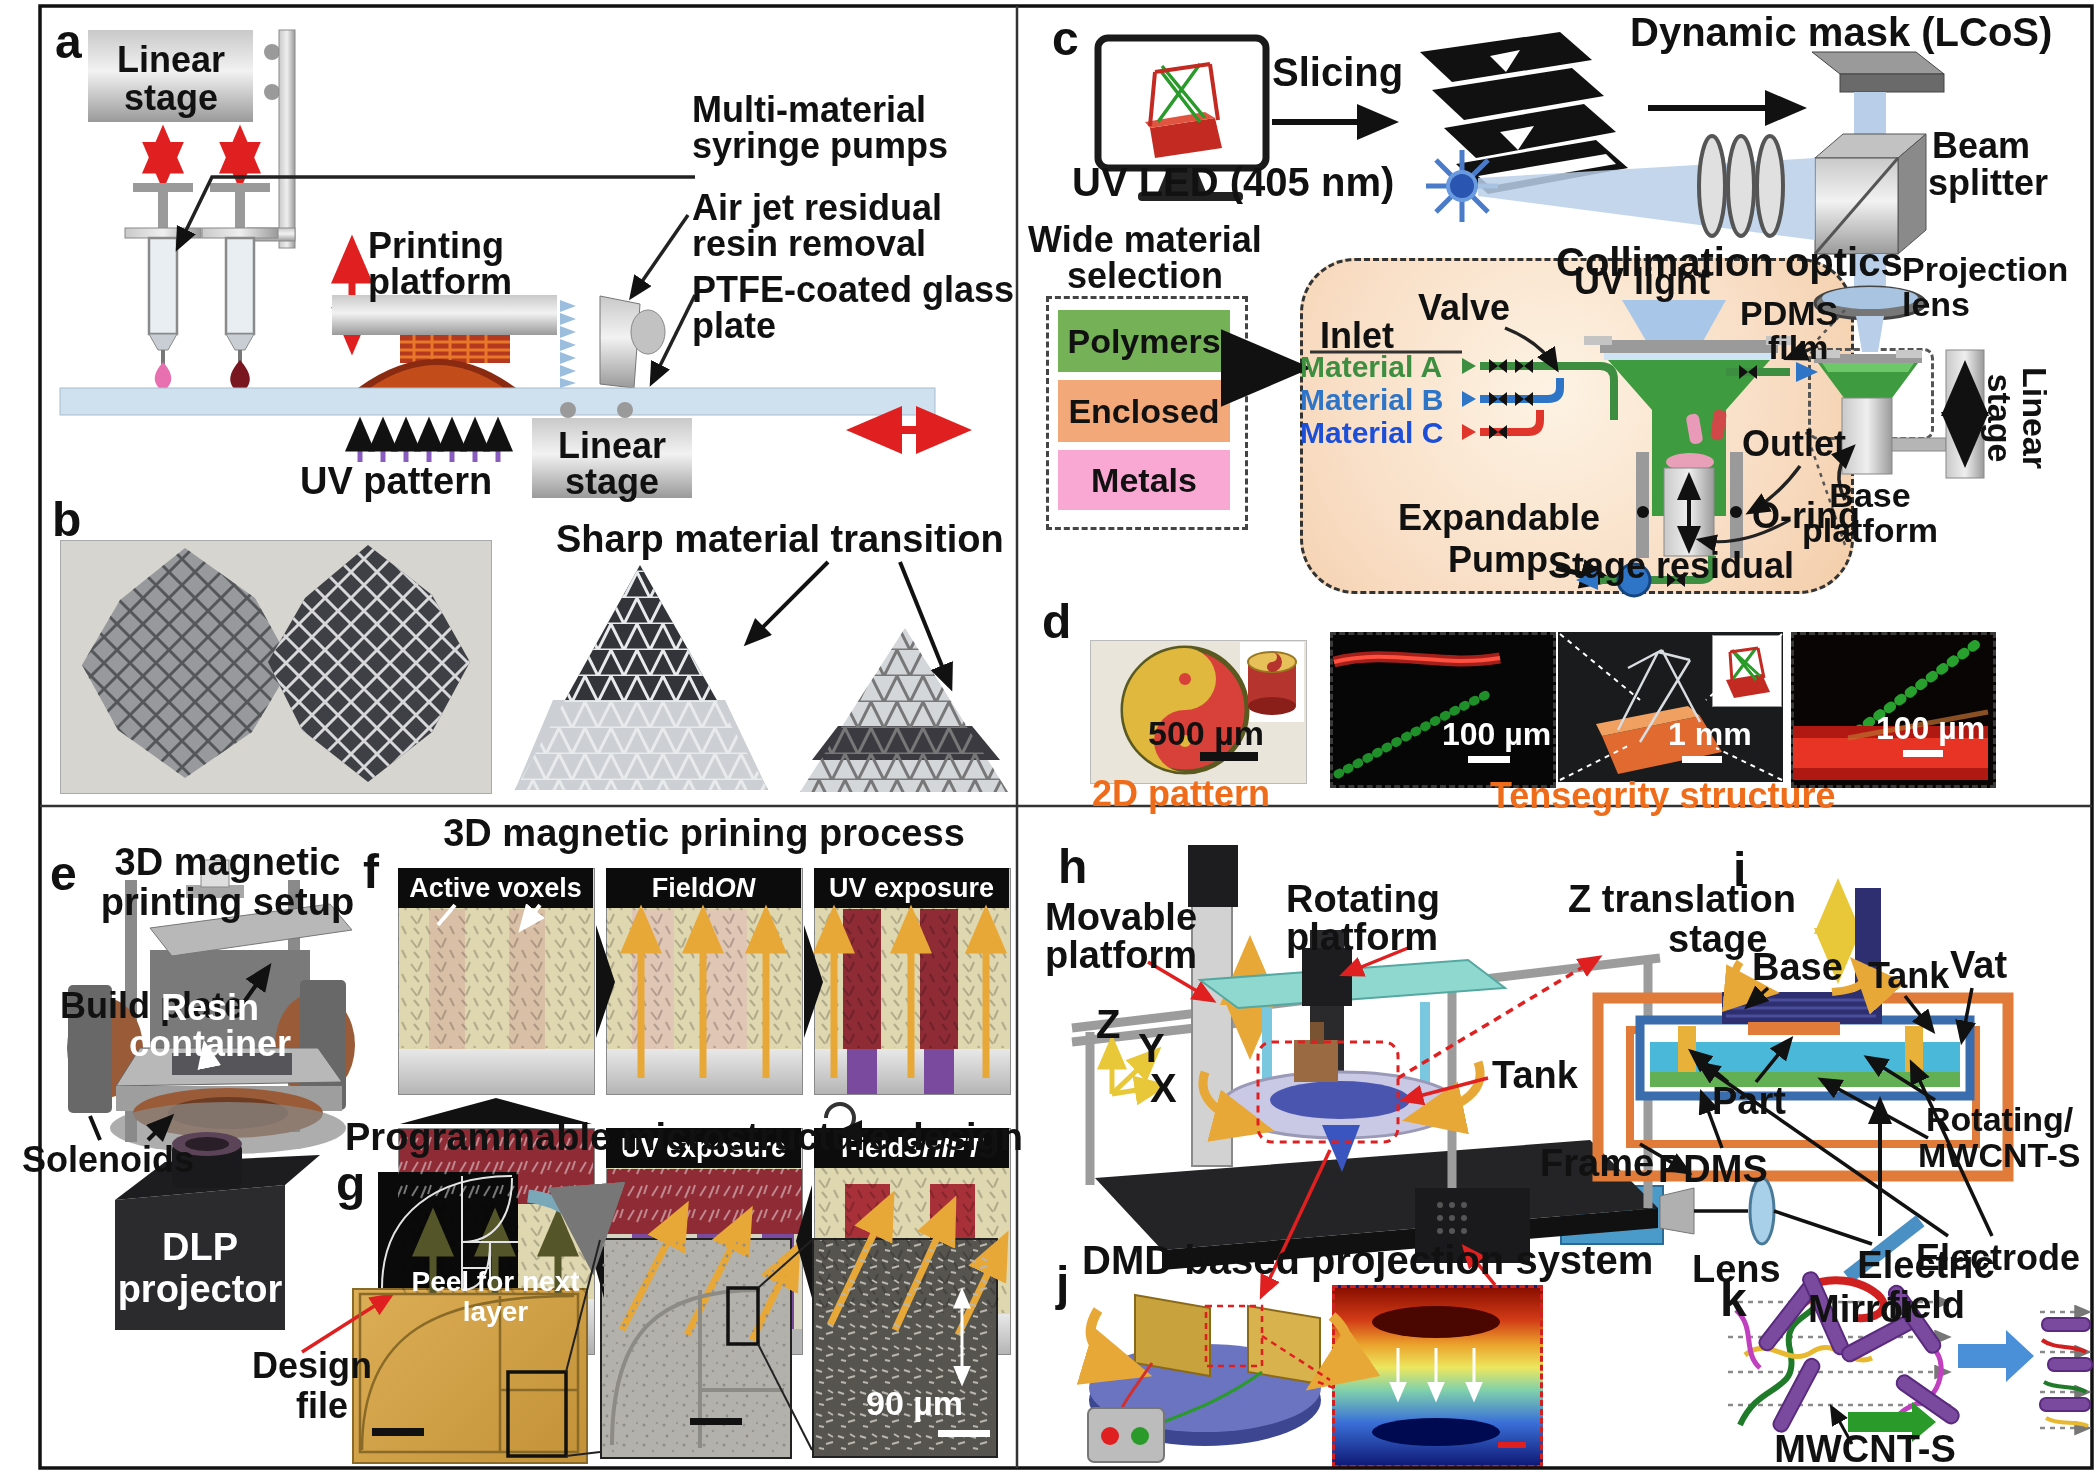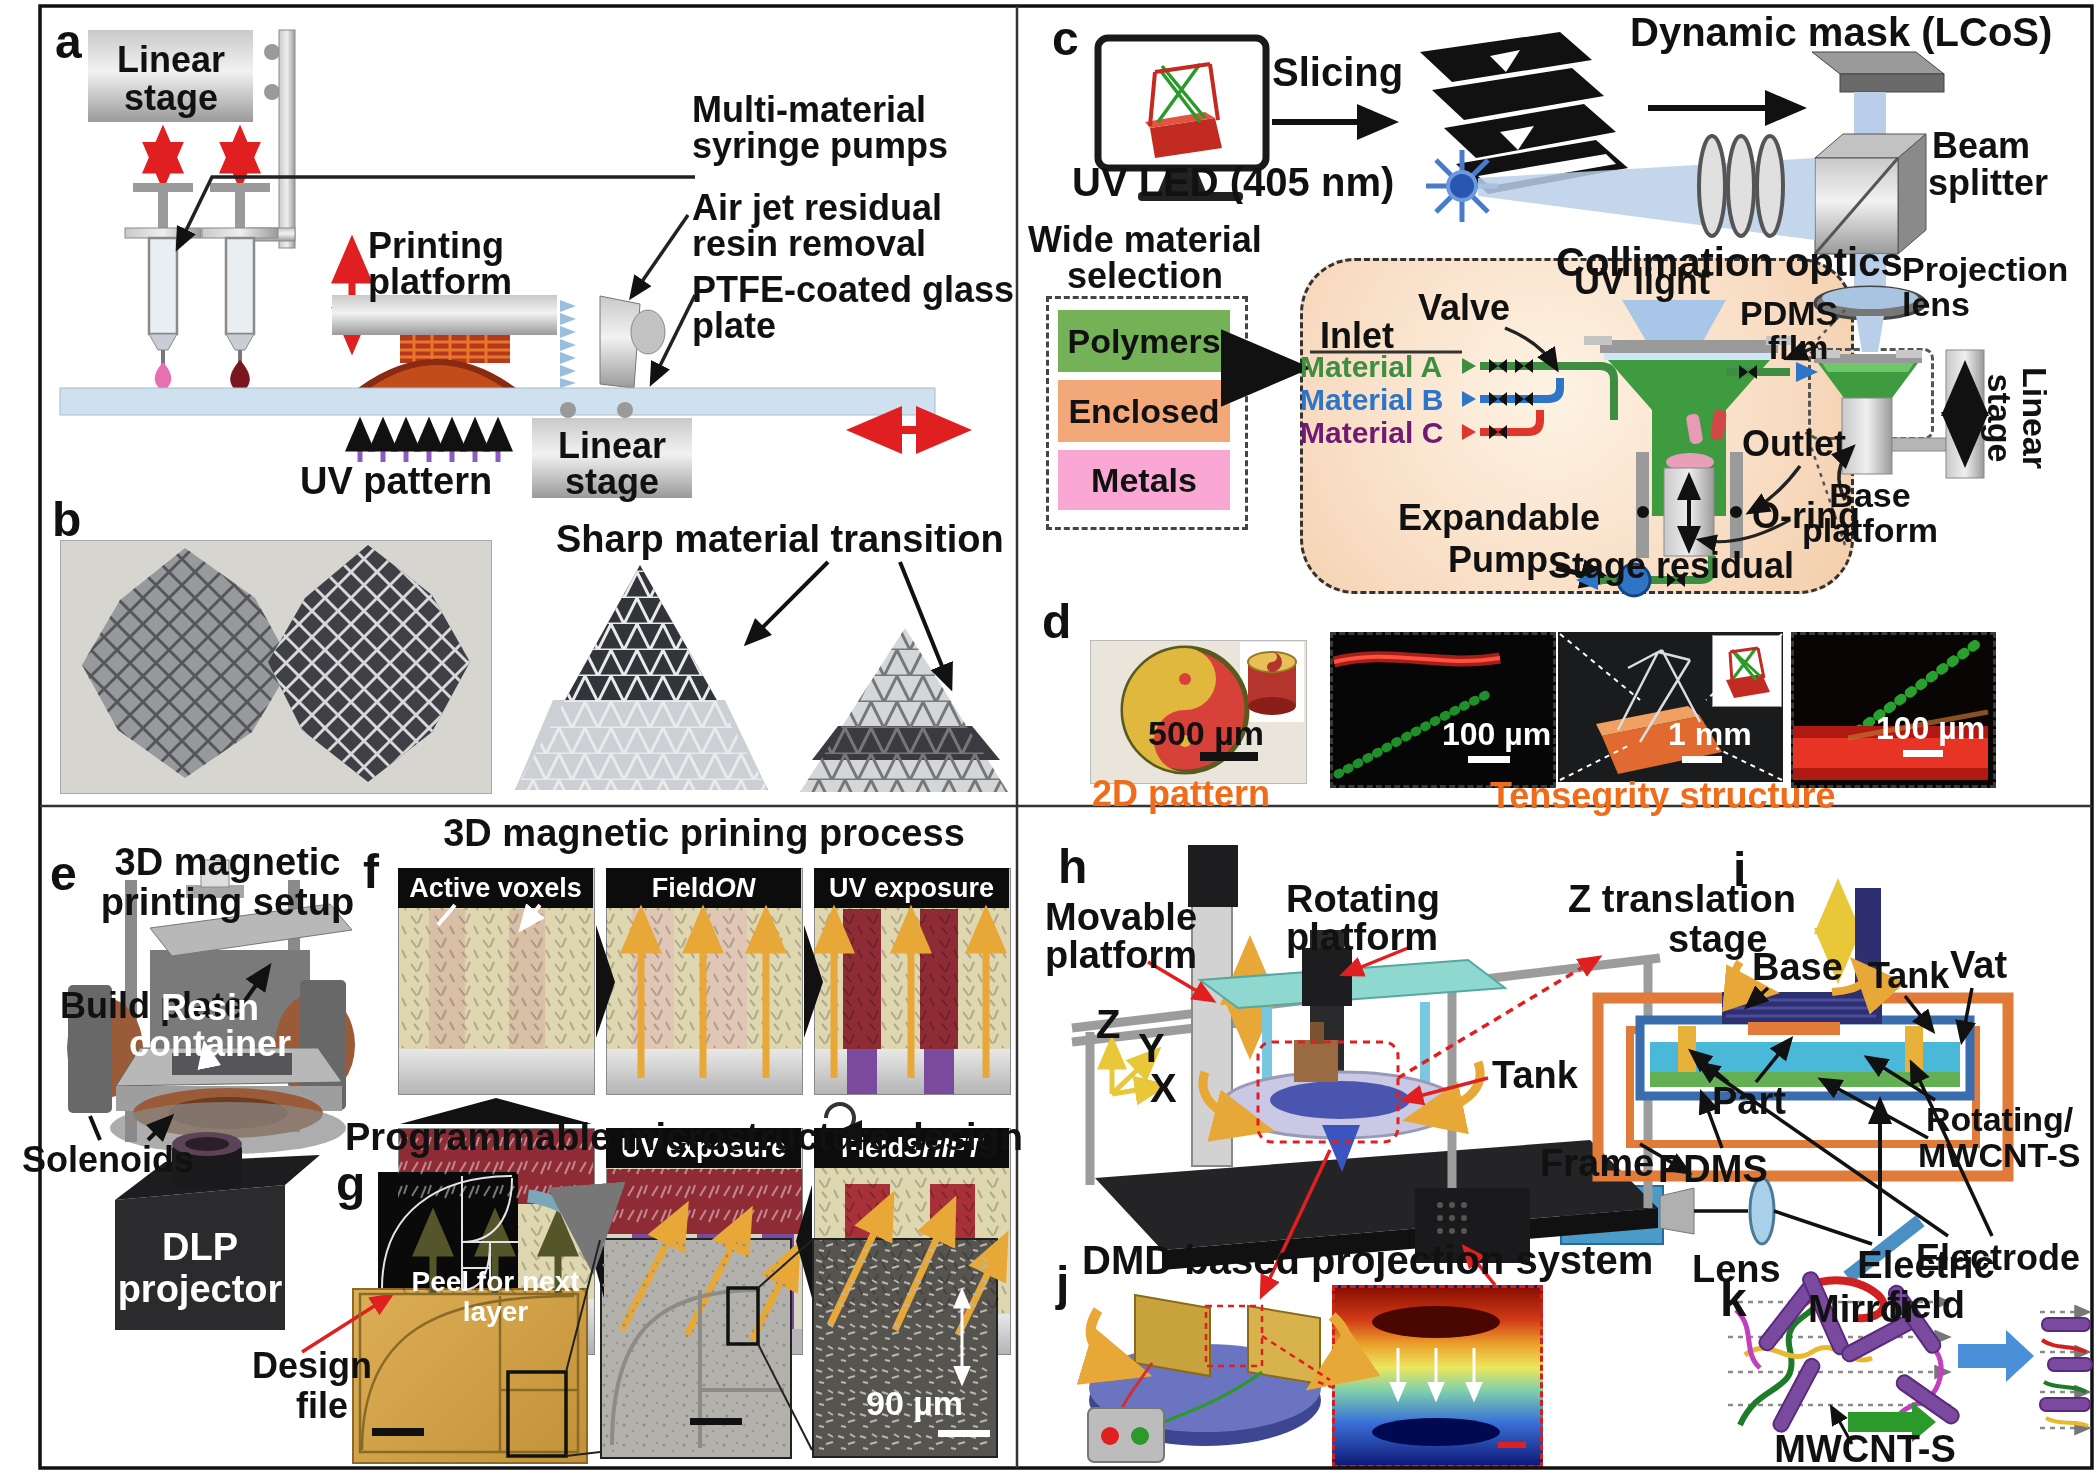--- a/index.html
+++ b/index.html
@@ -3,21 +3,21 @@
 <meta charset="utf-8">
 <style>
   html,body{margin:0;padding:0;background:#fff}
   #fig{position:relative;width:2100px;height:1475px;background:#fff;
        font-family:"Liberation Sans",sans-serif;overflow:hidden}
   .bg{position:absolute}
   .lbl{position:absolute;font-weight:bold;color:#111;white-space:nowrap;line-height:1.02}
   .c{text-align:center}
   .w{color:#fff}
   .or{color:#ef6c1a}
-  .grn{color:#3e8e41}.blu{color:#2e75c8}.redt{color:#701a75}.s28{font-size:28px}.s30{font-size:30px}.s32{font-size:32px}
+  .grn{color:#3e8e41}.blu{color:#2e75c8}.redt{color:#1d4ed8}.s28{font-size:28px}.s30{font-size:30px}.s32{font-size:32px}
   .s34{font-size:34px}.s36{font-size:36px}.s38{font-size:38px}.s40{font-size:40px}
   .s48{font-size:48px}
   .band{position:absolute;background:#0c0c0c;color:#fff;font-weight:bold;font-size:27px;
         display:flex;align-items:center;justify-content:center;white-space:nowrap}
   .fimg{position:absolute;overflow:hidden;border:1px solid #8a8a8a;background:#ded7b0}
   .col{position:absolute}
   .dashb{border:3px dashed #3a3a3a}
   .rot90{transform:rotate(90deg);transform-origin:0 0}
   svg{position:absolute;left:0;top:0}
 </style>

